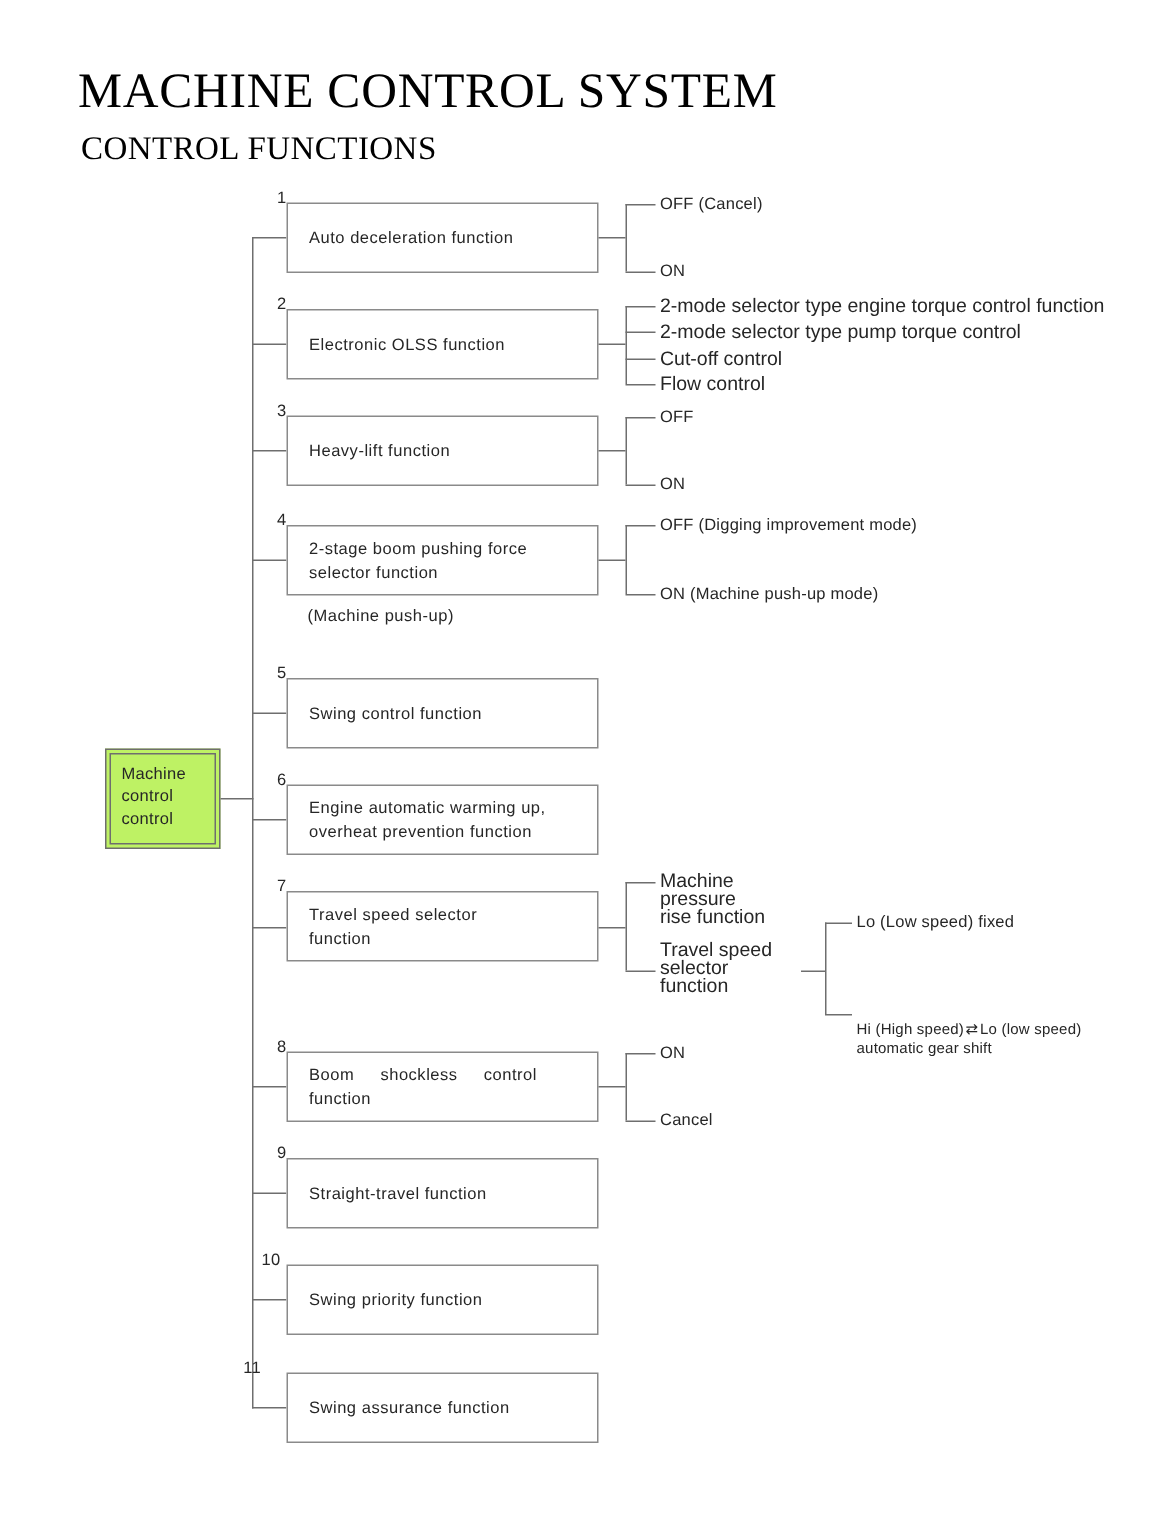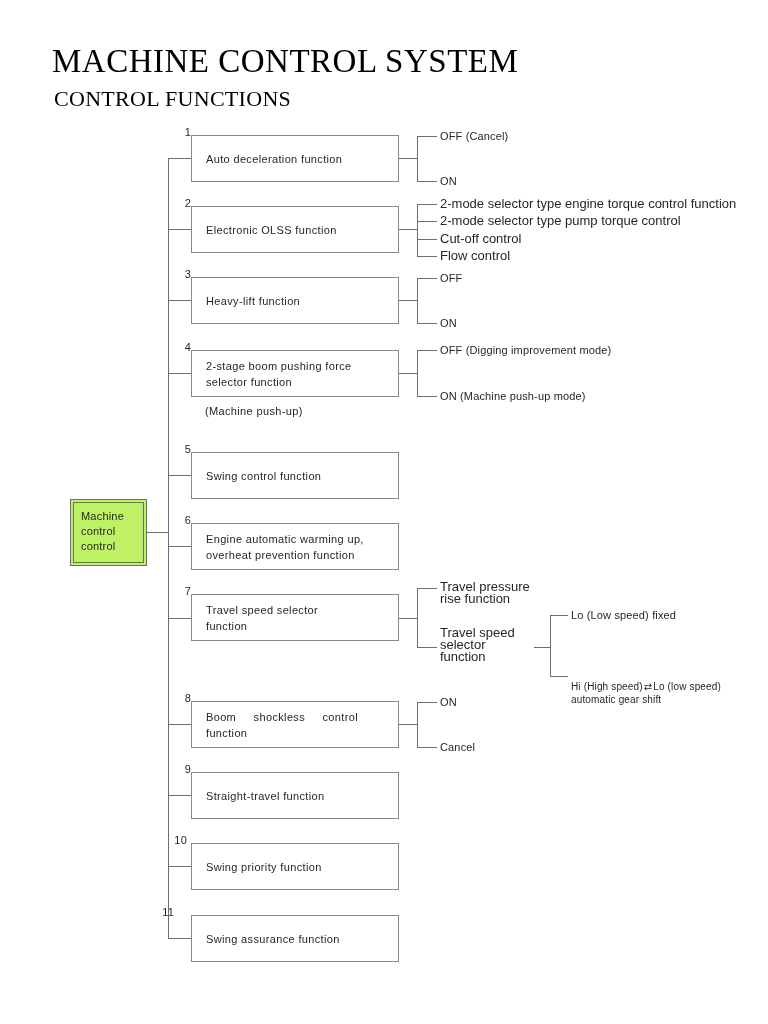--- a/index.html
+++ b/index.html
@@ -245,21 +245,21 @@
     <div class="ftext">
       <span>Travel speed selector</span><br>
       <span>function</span>
     </div>
   </div>
   <div class="hline" style="left:399px; top:618px; width:18px;"></div>
   <div class="vline" style="left:417px; top:588px; height:59px;"></div>
   <div class="hline" style="left:417px; top:588px; width:20px;"></div>
   <div class="hline" style="left:417px; top:647px; width:20px;"></div>
   <div class="leaf sm two" style="left:440px; top:581px; width:92px;">
-    <span>Travel pressure</span><br>
+    <span>Machine pressure</span><br>
     <span>rise function</span>
   </div>
   <div class="leaf sm two" style="left:440px; top:627px; width:92px;">
     <span>Travel speed</span><br>
     <span>selector function</span>
   </div>
 
   <div class="hline" style="left:534px; top:647px; width:16px;"></div>
   <div class="vline" style="left:550px; top:615px; height:61px;"></div>
   <div class="hline" style="left:550px; top:615px; width:18px;"></div>

